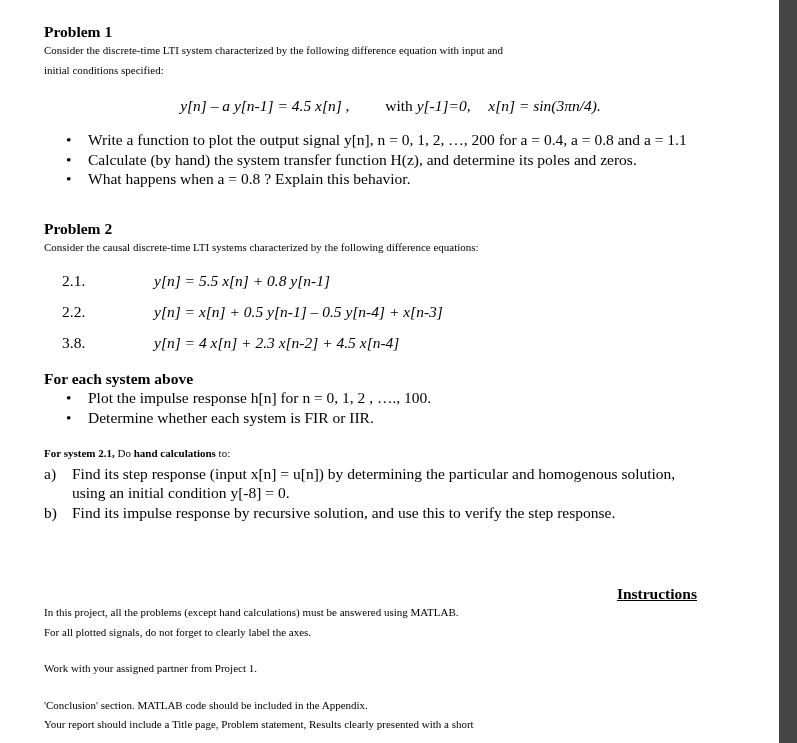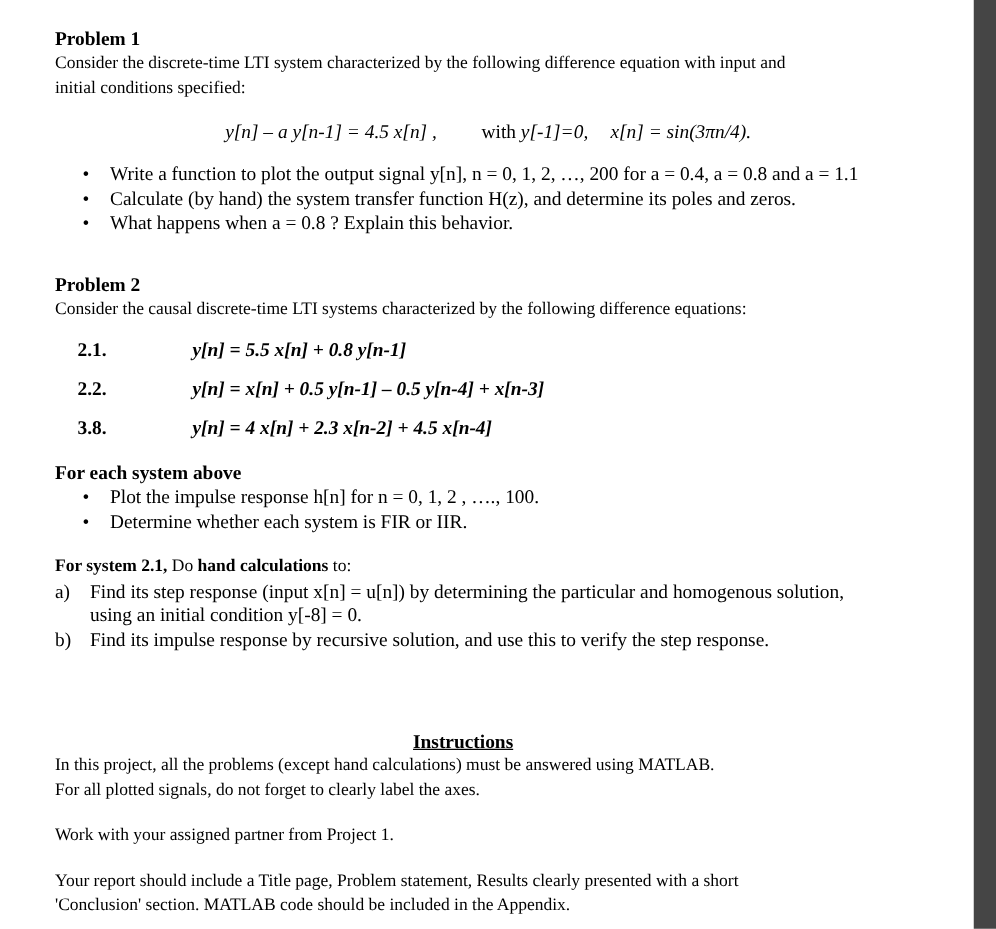--- a/index.html
+++ b/index.html
@@ -44,21 +44,21 @@
   }
 
   .h-bold {
     font-weight: bold;
     font-size: 15.5px;
     line-height: 19px;
     margin: 0;
   }
 
   .para {
-    font-size: 14px;
+    font-size: 11px;
     line-height: 19.5px;
     margin: 0;
   }
 
   .eq-center {
     text-align: center;
     font-size: 15.5px;
     line-height: 21px;
     margin: 15px 0 0 0;
     padding-left: 18px;
@@ -86,21 +86,20 @@
 
   .gap-lg { height: 30px; }
   .gap-md { height: 17px; }
 
   .eq-row {
     display: block;
     font-size: 15.5px;
     line-height: 19px;
     margin: 0;
     padding-left: 18px;
-    font-weight: bold;
   }
   .eq-row .num {
     display: inline-block;
     width: 92px;
   }
 
   .eq-block { margin-top: 14px; }
   .eq-block .eq-row + .eq-row { margin-top: 12px; }
 
   .abc-list {
@@ -118,21 +117,21 @@
   .abc-list li .marker {
     position: absolute;
     left: 0;
     top: 0;
   }
   .abc-list li .cont {
     display: block;
   }
 
   .instr-title {
-    text-align: center;
+    text-align: right;
     font-weight: bold;
     text-decoration: underline;
     font-size: 15.5px;
     line-height: 19px;
     margin: 0;
     padding-right: 22px;
   }
 </style>
 </head>
 <body>
@@ -206,20 +205,20 @@
     <p class="instr-title">Instructions</p>
     <p class="para">In this project, all the problems (except hand calculations) must be answered using MATLAB.</p>
     <p class="para">For all plotted signals, do not forget to clearly label the axes.</p>
 
     <div class="gap-md"></div>
 
     <p class="para">Work with your assigned partner from Project 1.</p>
 
     <div class="gap-md"></div>
 
+    <p class="para">'Conclusion' section. MATLAB code should be included in the Appendix.</p>
     <p class="para">Your report should include a Title page, Problem statement, Results clearly presented with a short</p>
-    <p class="para">'Conclusion' section. MATLAB code should be included in the Appendix.</p>
 
   </div>
 
   <div class="right-band"></div>
 
 </div>
 
 </body></html>

